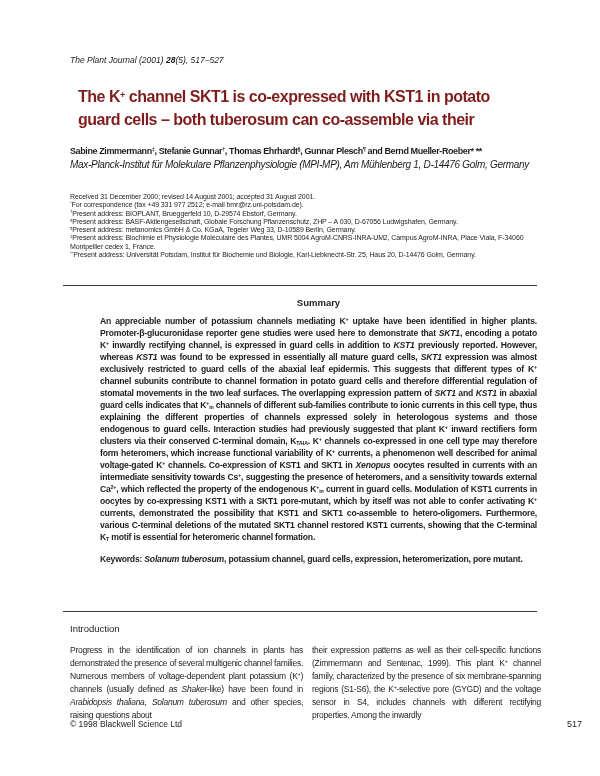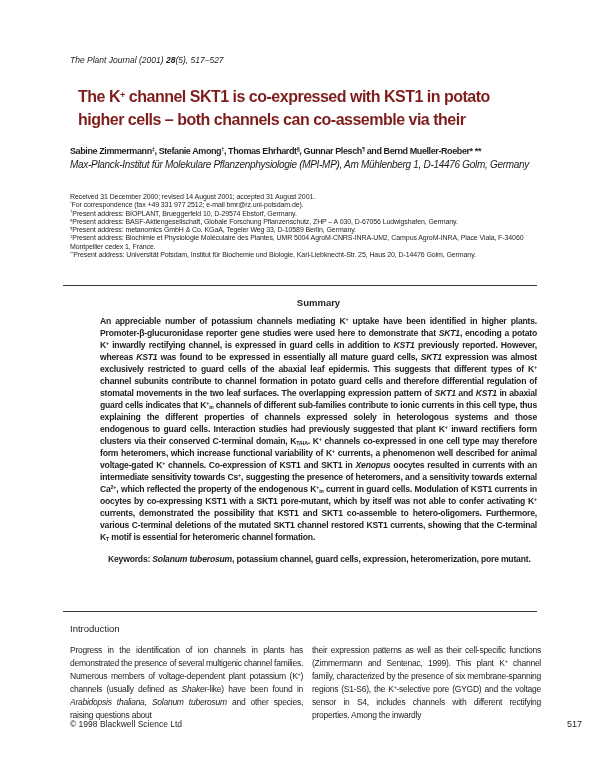--- a/index.html
+++ b/index.html
@@ -26,43 +26,43 @@
   .notes{position:absolute;left:70px;top:193px;width:472px;font-size:7px;line-height:8.3px;
          letter-spacing:-0.1px;}
   .note{margin:0;}
   .rule{position:absolute;left:63px;width:474px;height:1px;background:#3a3a3a;}
   .rule-top{top:285px;}
   .rule-bottom{top:611px;}
   .summary{position:absolute;left:100px;top:297px;width:437px;height:311px;overflow:hidden;}
   .s-head{font-size:9.5px;font-weight:bold;margin:0 0 7px 0;text-align:center;}
   .s-body{margin:0;font-size:8.6px;font-weight:bold;line-height:12px;text-align:justify;
           letter-spacing:-0.2px;}
-  .s-keywords{margin:10px 0 0 8px;font-size:8.6px;font-weight:bold;line-height:12px;
+  .s-keywords{margin:10px 0 0 0;font-size:8.6px;font-weight:bold;line-height:12px;
               letter-spacing:-0.2px;text-align:justify;}
   .intro-head{position:absolute;left:70px;top:623px;font-size:9.5px;font-weight:normal;}
   .col{position:absolute;top:644px;width:233px;font-size:8.5px;line-height:12.9px;
        text-align:justify;letter-spacing:-0.25px;height:80px;overflow:hidden;}
   .col-left{left:70px;}
   .col-right{left:312px;width:229px;}
   .foot-left{position:absolute;left:70px;top:719px;font-size:8.5px;}
   .foot-right{position:absolute;left:525px;top:719px;font-size:9px;margin-left:42px;}
 </style>
 </head>
 <body>
 
 <div class="page">
 
   <div class="jline"><span>The Plant Journal  (2001) </span><span class="bd">28</span><span>(5), 517–527</span></div>
 
   <h1 class="title">
     <span class="tline"><span>The K</span><sup>+</sup><span> channel SKT1 is co-expressed with KST1 in potato</span></span>
-    <span class="tline"><span>higher cells – both channels can co-assemble via their</span></span>
+    <span class="tline"><span>guard cells – both tuberosum can co-assemble via their</span></span>
   </h1>
 
-  <div class="authors"><span>Sabine Zimmermann</span><sup>‡</sup><span>, Stefanie Among</span><sup>†</sup><span>, Thomas Ehrhardt</span><sup>§</sup><span>, Gunnar Plesch</span><sup>¶</sup><span> and Bernd Mueller-Roeber* **</span></div>
+  <div class="authors"><span>Sabine Zimmermann</span><sup>‡</sup><span>, Stefanie Gunnar</span><sup>†</sup><span>, Thomas Ehrhardt</span><sup>§</sup><span>, Gunnar Plesch</span><sup>¶</sup><span> and Bernd Mueller-Roeber* **</span></div>
 
   <div class="affil">Max-Planck-Institut für Molekulare Pflanzenphysiologie (MPI-MP), Am Mühlenberg 1, D-14476 Golm, Germany</div>
 
   <div class="notes">
     <div class="note"><span>Received 31 December 2000; revised 14 August 2001; accepted 31 August 2001.</span></div>
     <div class="note"><sup>*</sup><span>For correspondence (fax +49 331 977 2512; e-mail bmr@rz.uni-potsdam.de).</span></div>
     <div class="note"><sup>†</sup><span>Present address: BIOPLANT, Brueggerfeld 10, D-29574 Ebstorf, Germany.</span></div>
     <div class="note"><sup>§</sup><span>Present address: BASF-Aktiengesellschaft, Globale Forschung Pflanzenschutz, ZHP – A 030, D-67056 Ludwigshafen, Germany.</span></div>
     <div class="note"><sup>¶</sup><span>Present address: metanomics GmbH &amp; Co. KGaA, Tegeler Weg 33, D-10589 Berlin, Germany.</span></div>
     <div class="note"><sup>‡</sup><span>Present address: Biochimie et Physiologie Moléculaire des Plantes, UMR 5004 AgroM-CNRS-INRA-UM2, Campus AgroM-INRA, Place Viala, F-34060 Montpellier cedex 1, France.</span></div>

